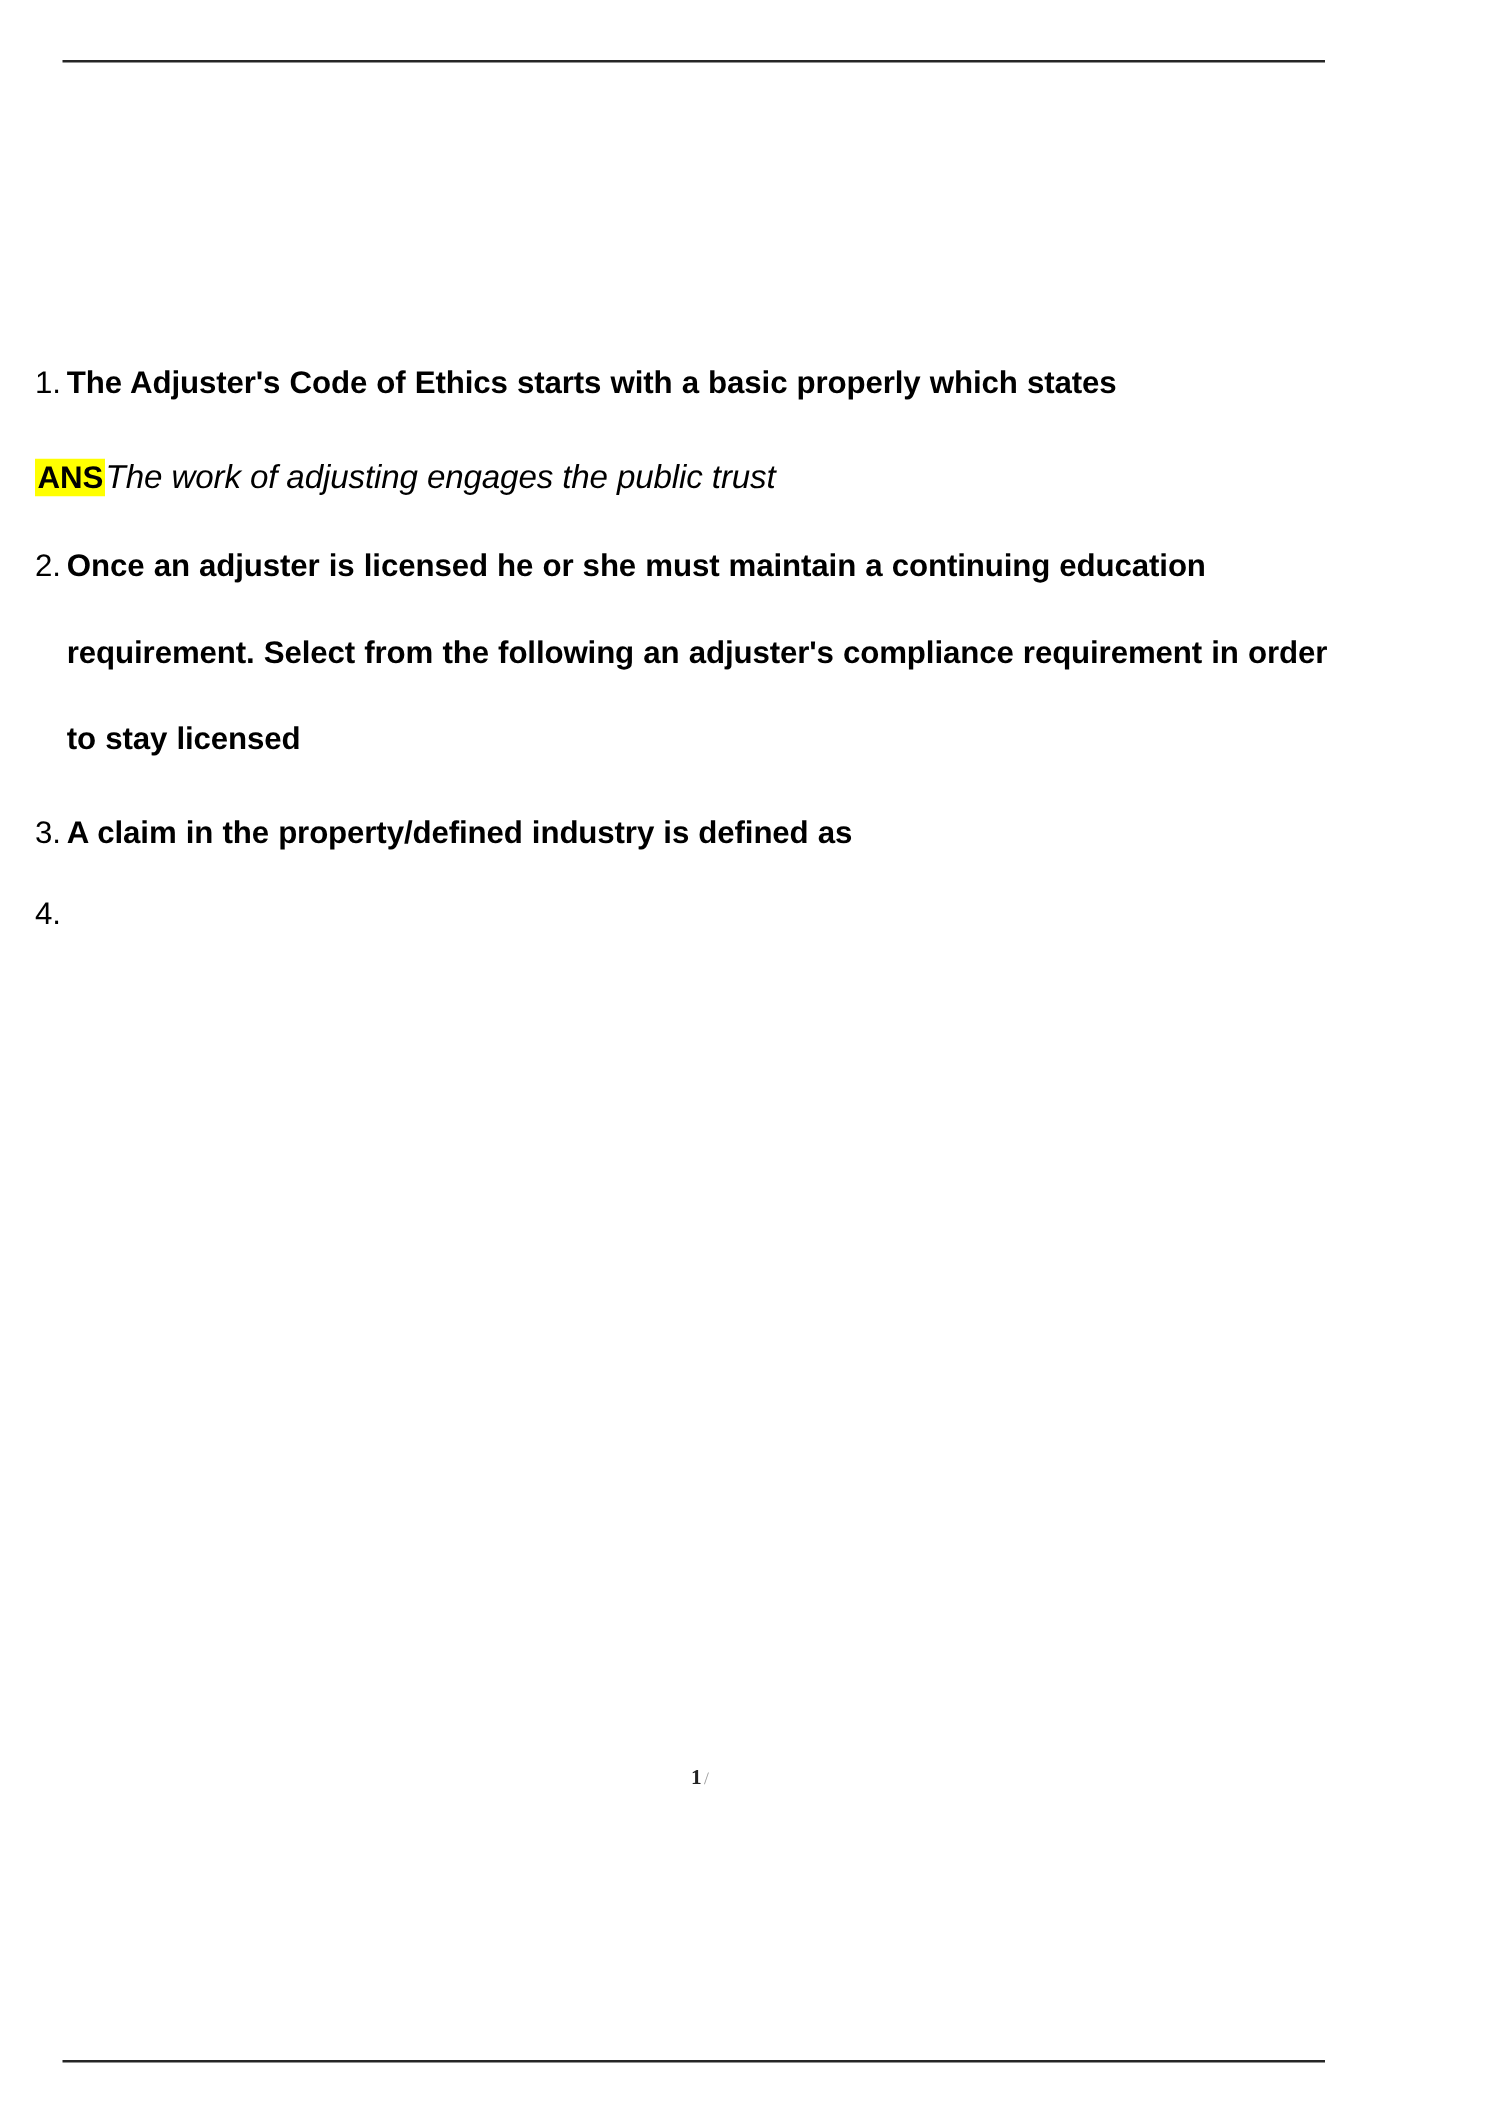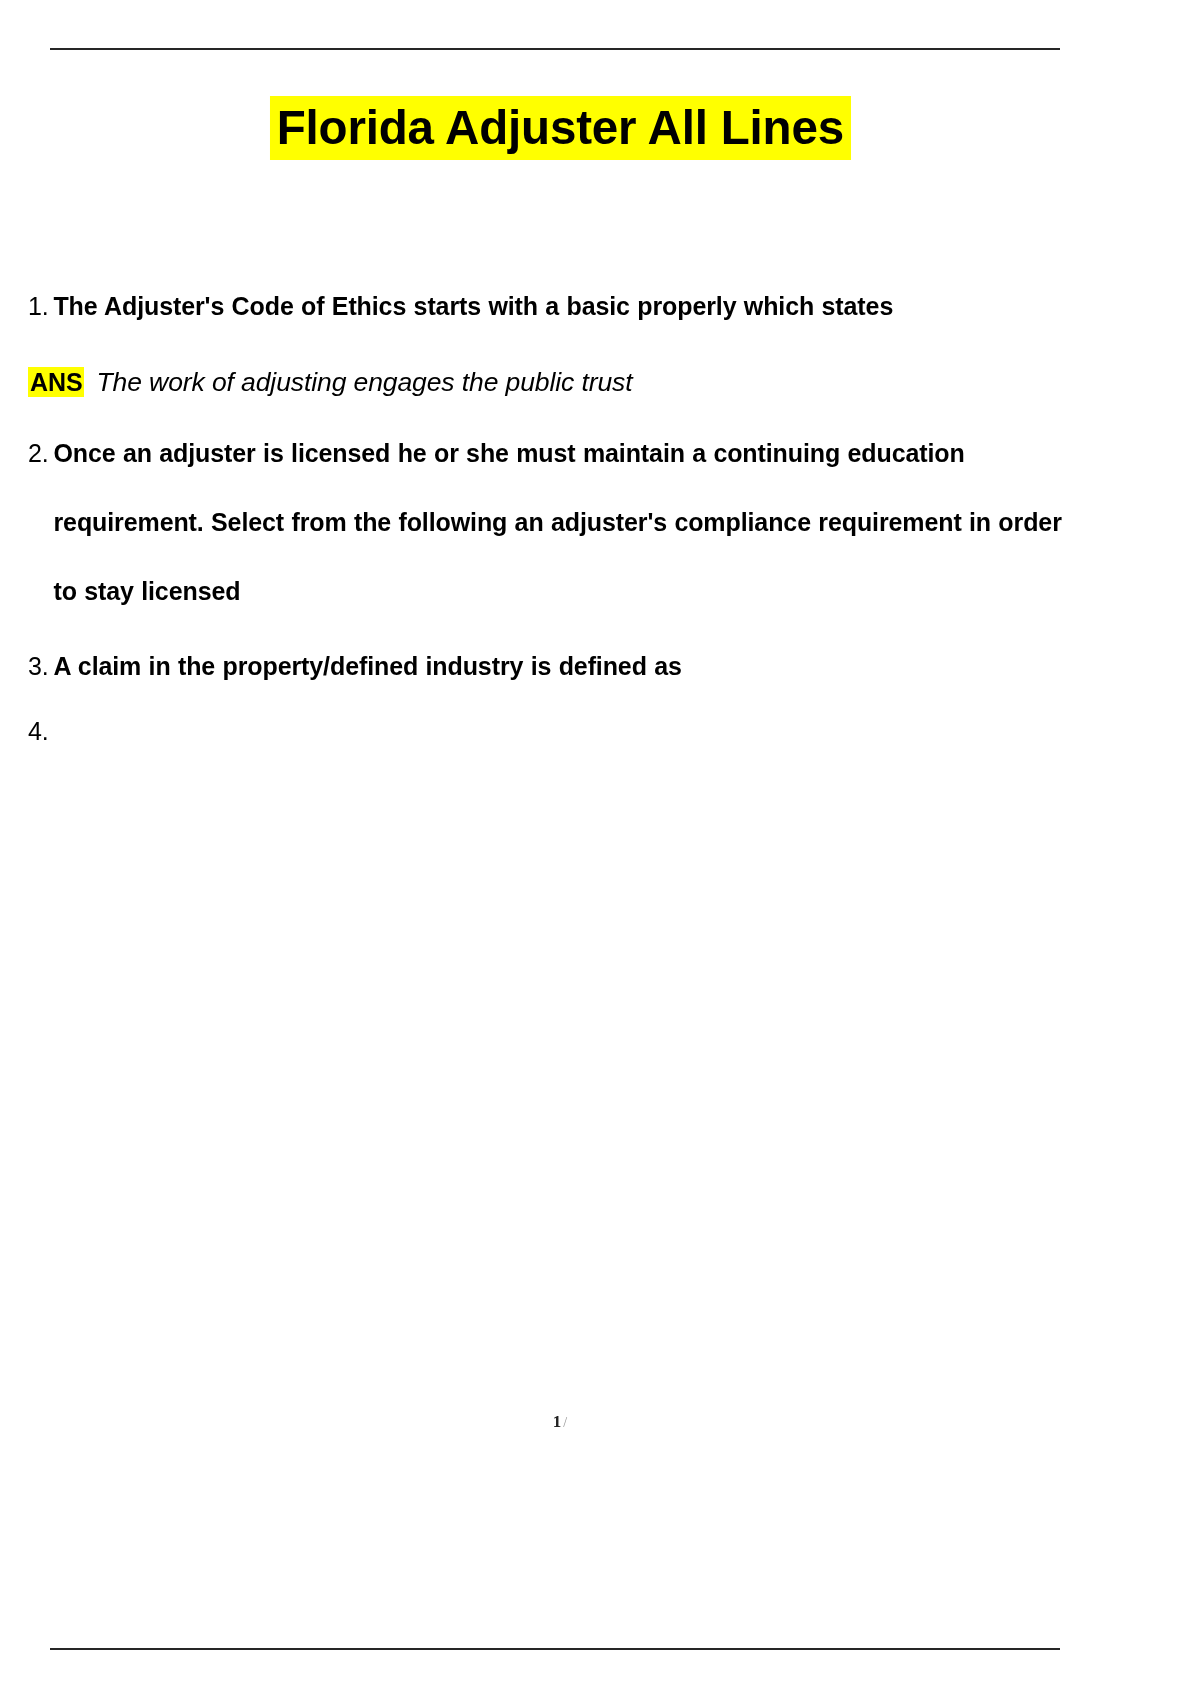--- a/index.html
+++ b/index.html
@@ -103,21 +103,21 @@
     letter-spacing: -0.1px;
     font-family: "DejaVu Sans", sans-serif;
     font-stretch: condensed;
   }
   .ans-tag {
     background: #ffff00;
     font-weight: bold;
     font-family: "Liberation Sans Narrow", "Liberation Sans", sans-serif;
     font-size: 25px;
     padding: 1px 2px;
-    margin-right: 12px;
+    margin-right: 0;
   }
 
   .qa-block { margin-bottom: 0; }
 
   
   .a-text {
     font-family: "Liberation Sans Narrow", "Liberation Sans", sans-serif;
     font-size: 26.5px;
     font-style: italic;
   }
@@ -143,23 +143,20 @@
     margin-left: 2px;
   }
 </style>
 </head>
 <body>
 
 <div class="page">
 
   <div class="rule-top"></div>
 
-  <h1 class="doc-title">
-    <span class="hl">Florida Adjuster All Lines</span>
-  </h1>
 
   <div class="qa-body">
 
     <div class="qa-block">
       <div class="q-line">
         <span class="q-num">1.</span>
         <span class="q-text">The Adjuster's Code of Ethics starts with a basic properly which states</span>
       </div>
       <p class="a-line">
         <span class="ans-tag">ANS</span><span class="a-text">The work of adjusting engages the public trust</span>

